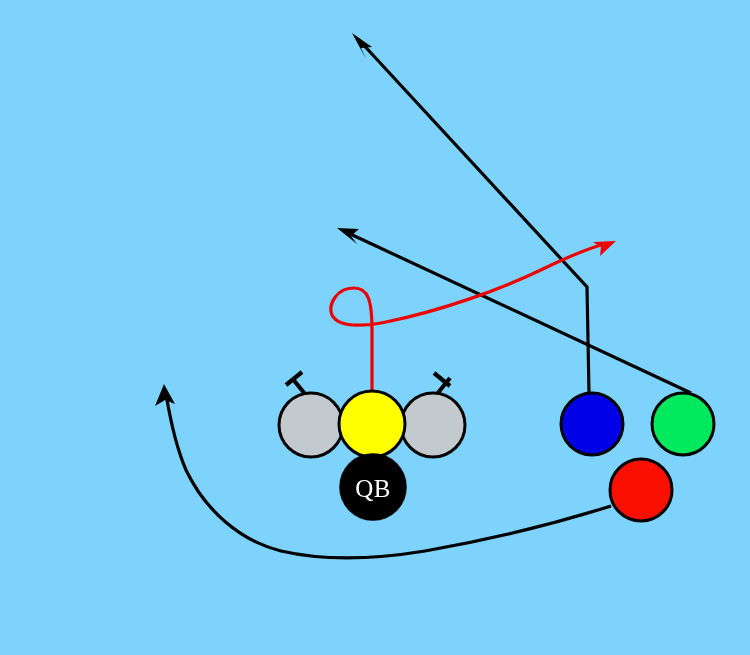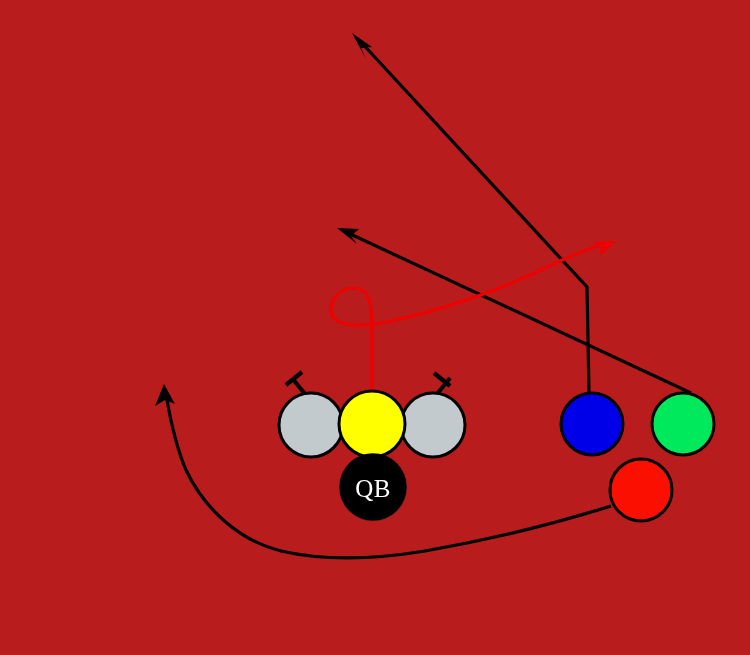--- a/index.html
+++ b/index.html
@@ -11,21 +11,21 @@
   body {
     width: 750px;
     height: 655px;
     font-family: "Liberation Sans", sans-serif;
     overflow: hidden;
   }
   #play-diagram {
     position: relative;
     width: 750px;
     height: 655px;
-    background: #b91c1c;
+    background: #7dd3fc;
   }
   svg.field {
     position: absolute;
     top: 0;
     left: 0;
     width: 750px;
     height: 655px;
     display: block;
   }
   .route-black {

